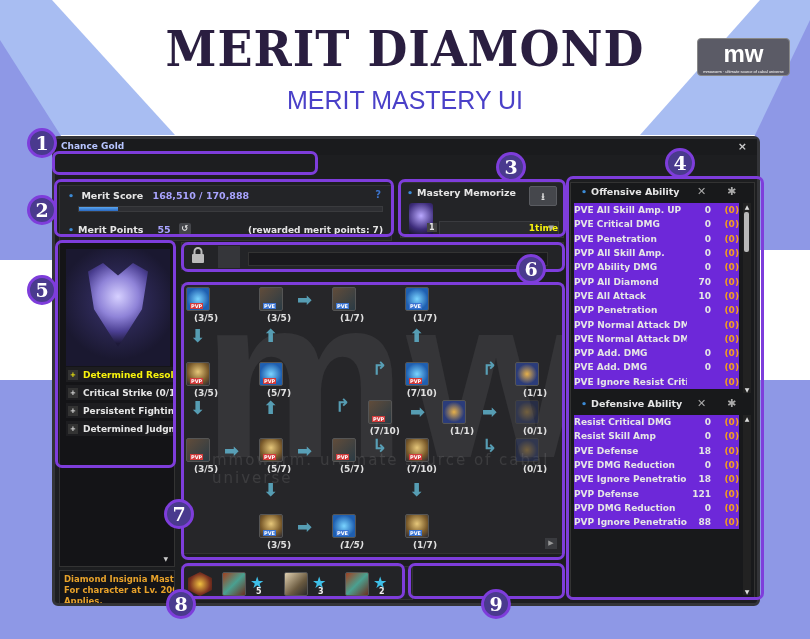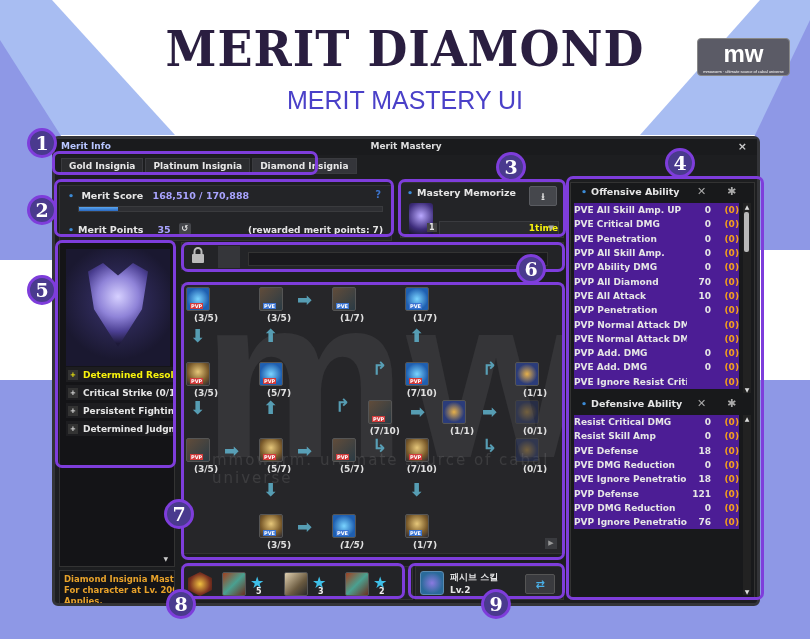--- a/index.html
+++ b/index.html
@@ -111,21 +111,21 @@
 
   .passive { left: 360px; top: 427px; width: 149px; height: 34px; }
   .passive-icon { position: absolute; left: 4px; top: 4px; width: 24px; height: 24px; background: radial-gradient(circle, #8a7ae0, #2a6a9a 70%); border-radius: 3px; border: 1px solid #5a8ab0; }
   .passive-name { position: absolute; left: 34px; top: 4px; font-size: 9px; }
   .passive-lv { position: absolute; left: 34px; top: 18px; font-size: 9px; }
   .swap-btn { position: absolute; right: 8px; top: 7px; width: 30px; height: 20px; background: #3a3b3f; border: 1px solid #555; border-radius: 2px; color: #4ab0e8; text-align: center; line-height: 20px; font-size: 11px; cursor: pointer; }
 
   .stats { left: 515px; top: 43px; width: 185px; height: 418px; background: #18191b; }
   .stat-head { position: absolute; left: 0; right: 0; height: 18px; font-size: 9.5px; padding: 3px 0 0 10px; }
   .stat-head .ico { position: absolute; top: 2px; font-size: 11px; color: #aaa; cursor: pointer; }
-  .stat-list { position: absolute; left: 3px; width: 165px; background: #4c1d95; }
+  .stat-list { position: absolute; left: 3px; width: 165px; background: #6d28d9; }
   .stat-row { display: flex; height: 14.3px; font-size: 9px; align-items: center; white-space: nowrap; }
   .stat-row .nm { flex: 1; overflow: hidden; }
   .stat-row .v { width: 24px; text-align: right; }
   .stat-row .b { width: 28px; text-align: right; color: #f5a21a; }
   .vscroll { position: absolute; right: 3px; width: 8px; background: #222; }
   .vscroll .thumb { position: absolute; left: 1px; width: 5px; background: #b8b8b8; border-radius: 2px; }
   .vscroll .up, .vscroll .dn { position: absolute; left: 0; width: 8px; font-size: 6px; color: #ddd; text-align: center; }
 
   .badge-num {
     position: absolute; width: 30px; height: 30px; border-radius: 50%;
@@ -150,45 +150,39 @@
 
 <div class="title-main">MERIT DIAMOND</div>
 <div class="title-sub">MERIT MASTERY UI</div>
 <div class="logo">
   <span>mw</span>
   <small>mmoworm · ultimate source of cabal universe</small>
 </div>
 
 <div class="window">
   <div class="titlebar">
-    <span class="chance-info">Merit Info</span>
-    <div class="win-title">Merit Mastery</div>
+    <span class="chance-info">Chance Gold</span>
     <span class="close-btn">×</span>
   </div>
 
-  <div class="tabs">
-    <div class="tab">Gold Insignia</div>
-    <div class="tab">Platinum Insignia</div>
-    <div class="tab active">Diamond Insignia</div>
-  </div>
 
   <div class="panel merit">
     <div class="merit-score-row">
       <span class="bullet">•</span>
       <span>Merit Score</span>
       <span class="merit-score-val">168,510 / 170,888</span>
     </div>
     <span class="qmark">?</span>
     <div class="progress">
       <div class="progress-fill" style="width:13%"></div>
     </div>
     <div class="merit-points-row">
       <span class="bullet">•</span>
       <span>Merit Points</span>
-      <span class="merit-points-val">35</span>
+      <span class="merit-points-val">55</span>
       <span class="refresh-btn">↺</span>
     </div>
     <div class="rewarded">(rewarded merit points: 7)</div>
   </div>
 
   <div class="panel memorize">
     <div class="mem-title">
       <span class="bullet">•</span><span>Mastery Memorize</span>
     </div>
     <div class="download-btn">⭳</div>
@@ -342,26 +336,20 @@
     <span class="bb-star" style="left:68px">★</span>
     <span class="bb-count" style="left:74px">5</span>
     <div class="bb-item fist" style="left:102px"></div>
     <span class="bb-star" style="left:130px">★</span>
     <span class="bb-count" style="left:136px">3</span>
     <div class="bb-item axe" style="left:163px"></div>
     <span class="bb-star" style="left:191px">★</span>
     <span class="bb-count" style="left:197px">2</span>
   </div>
 
-  <div class="panel passive">
-    <div class="passive-icon"></div>
-    <div class="passive-name">패시브 스킬</div>
-    <div class="passive-lv">Lv.2</div>
-    <div class="swap-btn">⇄</div>
-  </div>
 
   <div class="panel stats">
     <div class="stat-head" style="top:0">
       <span class="bullet">•</span><span>Offensive Ability</span>
       <span class="ico" style="left:126px">✕</span>
       <span class="ico" style="left:156px">✱</span>
     </div>
     <div class="stat-list" style="top:20px" id="off-list">
         <div class="stat-row">
           <span class="nm">PVE All Skill Amp. UP</span>
@@ -471,21 +459,21 @@
           <span class="v">121</span>
           <span class="b">(0)</span>
         </div>
         <div class="stat-row">
           <span class="nm">PVP DMG Reduction</span>
           <span class="v">0</span>
           <span class="b">(0)</span>
         </div>
         <div class="stat-row">
           <span class="nm">PVP Ignore Penetration</span>
-          <span class="v">76</span>
+          <span class="v">88</span>
           <span class="b">(0)</span>
         </div>
       </div>
     <div class="vscroll" style="top:232px;height:180px">
       <span class="up" style="top:0">▲</span>
       <span class="dn" style="bottom:0">▼</span>
     </div>
   </div>
 </div>
 

